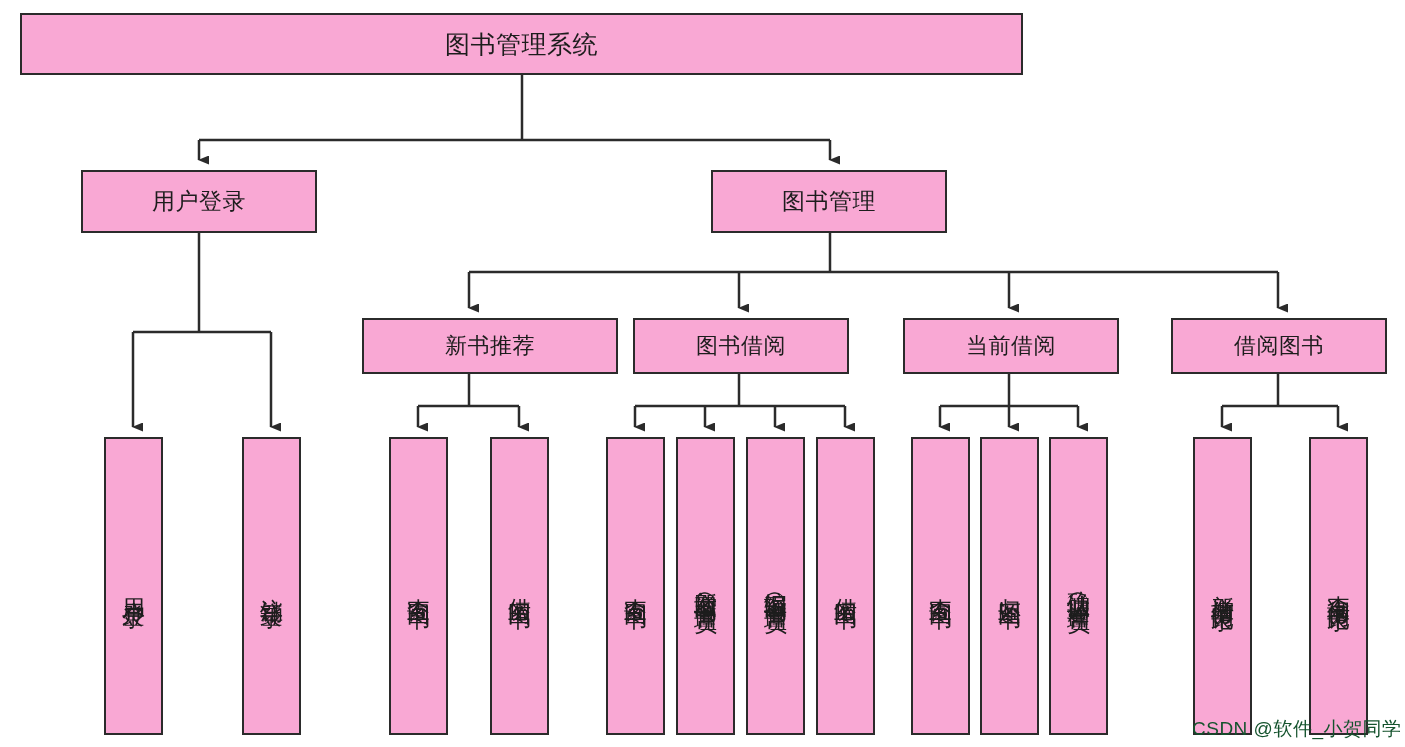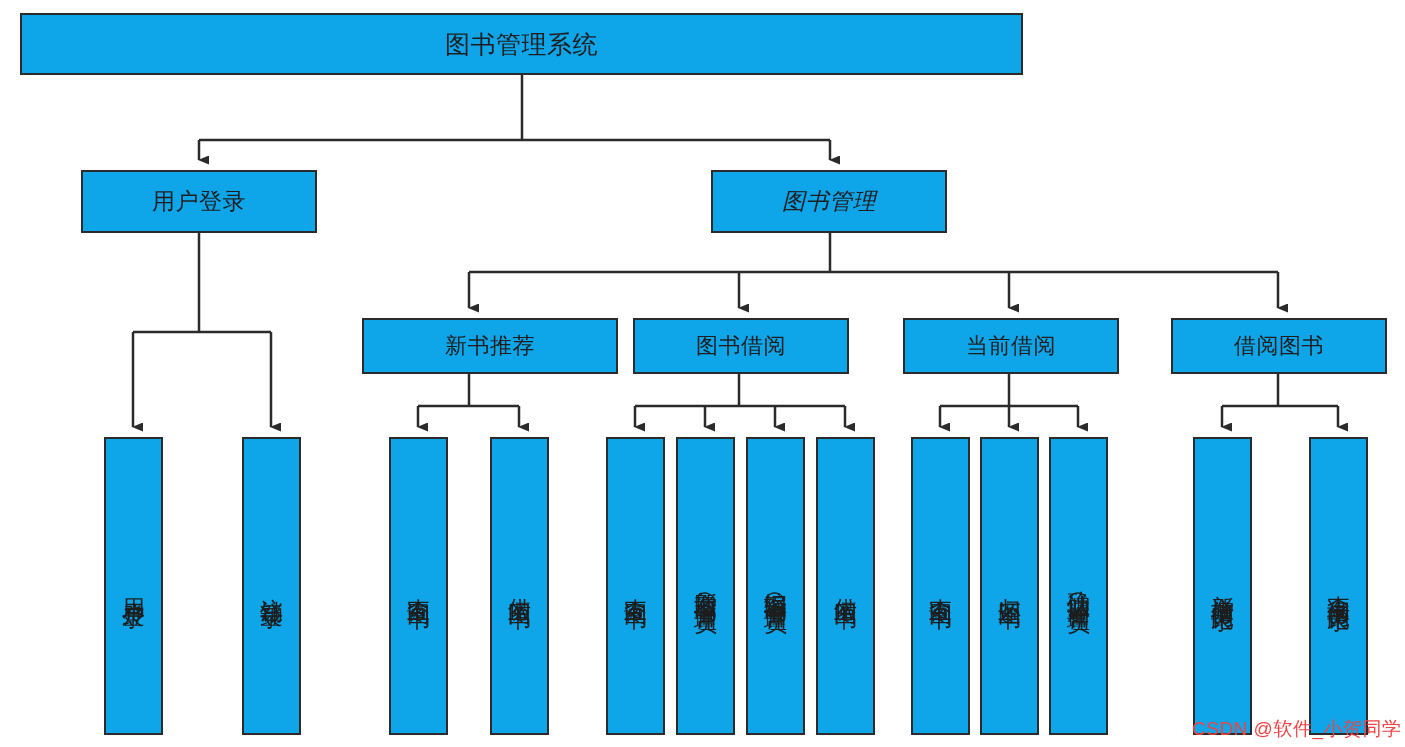--- a/index.html
+++ b/index.html
@@ -22,21 +22,21 @@
     position: absolute;
     left: 0;
     top: 0;
     width: 1405px;
     height: 747px;
   }
   .node-box {
     position: absolute;
     box-sizing: border-box;
     border: 2.5px solid #2b2b2b;
-    background: #0ea5e9;
+    background: #f9a8d4;
     display: flex;
     align-items: center;
     justify-content: center;
     color: #1d1d1d;
   }
   .node-label {
     display: block;
     line-height: 1.0;
     letter-spacing: 0.5px;
     white-space: nowrap;
@@ -59,21 +59,21 @@
     writing-mode: vertical-rl;
     text-orientation: upright;
     font-size: 23px;
     line-height: 1.0;
     letter-spacing: 3px;
     white-space: nowrap;
   }
   .watermark {
     position: absolute;
     font-size: 19px;
-    color: #ef4444;
+    color: #14532d;
     white-space: nowrap;
     letter-spacing: 0.5px;
     pointer-events: none;
   }
 </style>
 </head>
 <body>
 
 <div id="canvas">
 
@@ -127,21 +127,21 @@
     </g>
   </svg>
 
   <div class="node-box node-root" style="left:20px; top:13px; width:1003px; height:62px;">
     <span class="node-label">图书管理系统</span>
   </div>
 
   <div class="node-box node-mid" style="left:81px; top:170px; width:236px; height:63px;">
     <span class="node-label">用户登录</span>
   </div>
-  <div class="node-box node-mid" style="left:711px; top:170px; width:236px; height:63px;font-style:italic;">
+  <div class="node-box node-mid" style="left:711px; top:170px; width:236px; height:63px;">
     <span class="node-label">图书管理</span>
   </div>
 
   <div class="node-box node-sub" style="left:362px; top:318px; width:256px; height:56px;">
     <span class="node-label">新书推荐</span>
   </div>
   <div class="node-box node-sub" style="left:903px; top:318px; width:216px; height:56px;">
     <span class="node-label">当前借阅</span>
   </div>
   <div class="node-box node-sub" style="left:633px; top:318px; width:216px; height:56px;">

